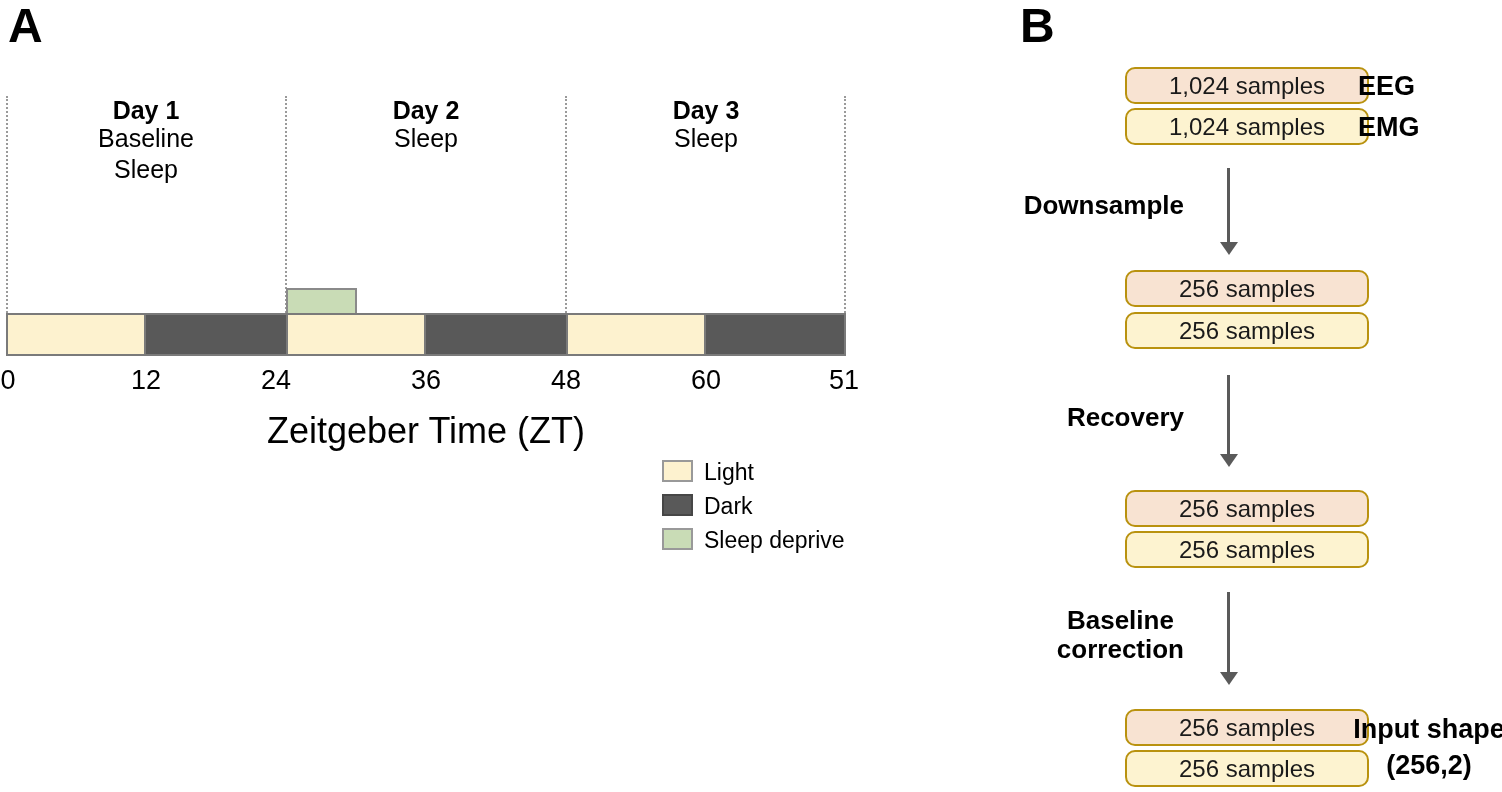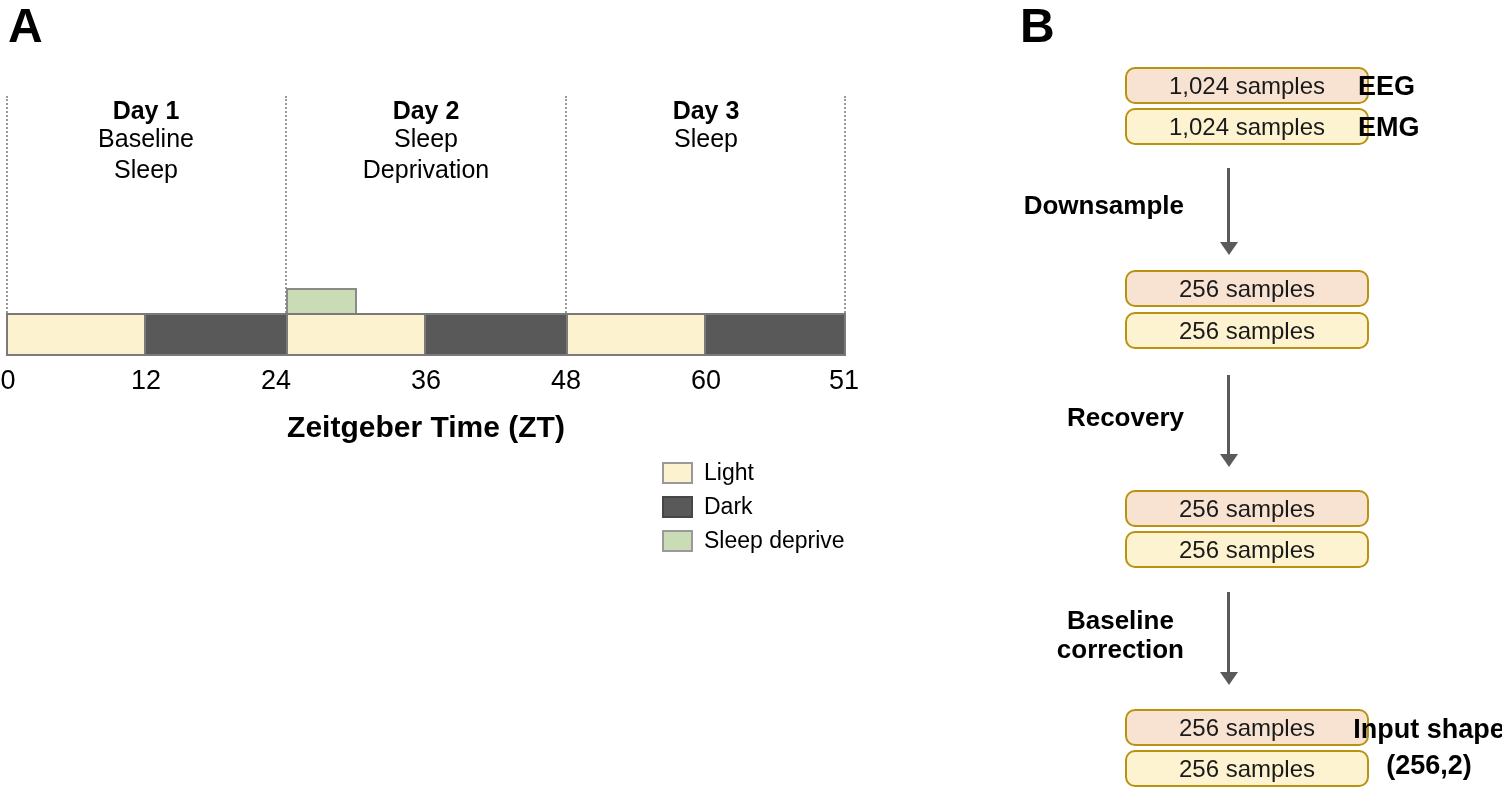--- a/index.html
+++ b/index.html
@@ -27,24 +27,24 @@
         background:#595959;border:2px solid #7a7a7a;box-sizing:border-box;}
   .seg{position:absolute;top:-2px;height:43px;background:#fdf2cf;
        border:2px solid #7a7a7a;box-sizing:border-box;}
   .s0{left:-2px;width:140px}.s1{left:278px;width:140px}.s2{left:558px;width:140px}
 
   .tick{position:absolute;top:365px;font-size:27px;transform:translateX(-50%);}
   .t0{left:8px}.t1{left:146px}.t2{left:276px}.t3{left:426px}
   .t4{left:566px}.t5{left:706px}.t6{left:844px}
 
   .axis-label{position:absolute;left:426px;top:410px;transform:translateX(-50%);
-              font-size:30px;font-weight:bold;white-space:nowrap;}
+              font-size:36px;font-weight:normal;white-space:nowrap;}
 
   .legend{position:absolute;left:662px;top:460px;}
-  .legend-row{display:flex;align-items:flex-end;margin-bottom:10px;}
+  .legend-row{display:flex;align-items:flex-start;margin-bottom:10px;}
   .swatch{width:31px;height:22px;box-sizing:border-box;border:2px solid #999;margin-right:11px;flex:none;}
   .sw-light{background:#fdf2cf;}
   .sw-dark{background:#595959;border-color:#464646;}
   .sw-dep{background:#c9dcb6;}
   .legend-label{font-size:23px;line-height:24px;}
 
   
   .pbox{position:absolute;left:1125px;width:244px;height:37px;box-sizing:border-box;
         border:2px solid #b9920f;border-radius:10px;background:#fdf3d0;
         display:flex;align-items:center;justify-content:center;
@@ -89,21 +89,20 @@
     <div class="day-title">Day 1</div>
     <div class="day-sub">
       <div>Baseline</div>
       <div>Sleep</div>
     </div>
   </div>
   <div class="day-col dc1">
     <div class="day-title">Day 2</div>
     <div class="day-sub">
       <div>Sleep</div>
-      <div>Deprivation</div>
     </div>
   </div>
   <div class="day-col dc2">
     <div class="day-title">Day 3</div>
     <div class="day-sub">
       <div>Sleep</div>
     </div>
   </div>
 
   <div class="dep-box"></div>

